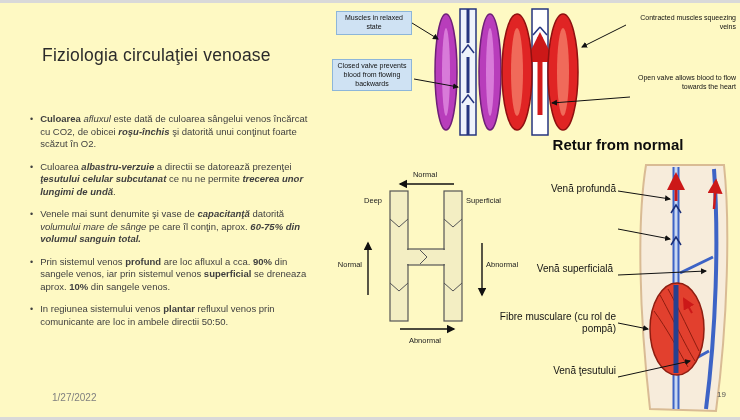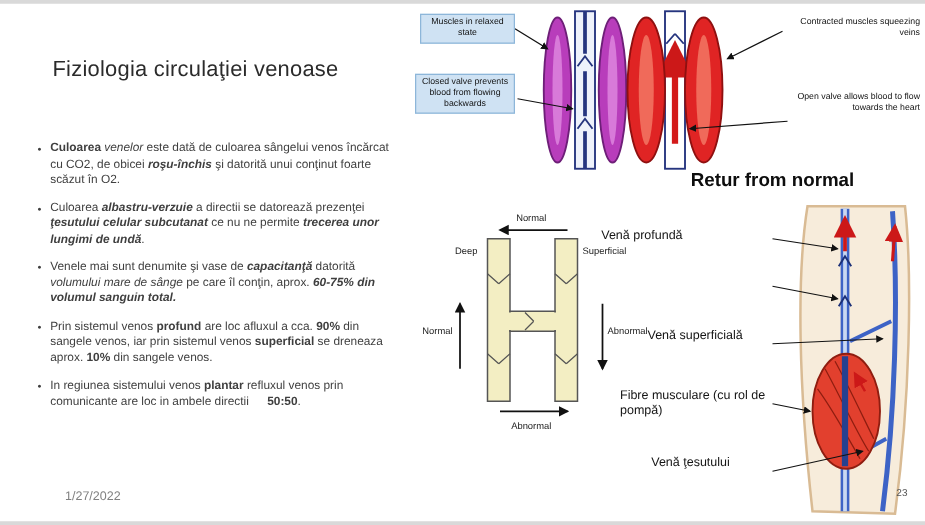--- a/index.html
+++ b/index.html
@@ -4,21 +4,21 @@
 <style>
   html,body{margin:0;padding:0;}
   body{
     width:740px;height:420px;overflow:hidden;
     background:#d9d9d9;
     font-family:"Liberation Sans","DejaVu Sans",sans-serif;
     position:relative;
   }
   .slide{
     position:absolute;left:0;right:0;top:3px;bottom:3px;
-    background:#ffffff;
+    background:#fef9c3;
   }
   .abs{position:absolute;}
   .page-title{
     left:42px;top:42px;width:310px;
     font-size:17.5px;color:#2b2b2b;letter-spacing:.2px;
   }
   .bullets{
     left:30px;top:110px;width:288px;
     font-size:9.5px;line-height:1.32;color:#3f3f3f;
   }
@@ -50,55 +50,55 @@
   .h-lbl{font-size:7.5px;color:#222;line-height:1.1;}
   .h-top{left:58px;top:0;width:78px;text-align:center;}
   .h-deep{left:4px;top:26px;width:50px;text-align:right;}
   .h-sup{left:138px;top:26px;width:50px;text-align:left;}
   .h-left{left:0;top:90px;width:34px;text-align:right;}
   .h-right{left:158px;top:90px;width:32px;text-align:left;}
   .h-bottom{left:58px;top:166px;width:78px;text-align:center;}
 
   
   .leg-region{left:478px;top:158px;width:258px;height:252px;}
-  .leg-lbl{font-size:10px;color:#141414;text-align:left;line-height:1.15;}
+  .leg-lbl{font-size:10px;color:#141414;text-align:right;line-height:1.15;}
   .lg0{left:3px;top:22px;width:135px;}
   .lg1{left:18px;top:56px;width:120px;}
   .lg2{left:40px;top:102px;width:95px;}
   .lg3{left:18px;top:150px;width:120px;}
   .lg4{left:43px;top:204px;width:95px;}
   svg{display:block;}
 </style>
 </head>
 <body>
 
 <div class="slide">
 
   <div class="abs page-title">Fiziologia circulaţiei venoase</div>
 
   <div class="abs bullets">
     <div class="bullet">
       <span class="mark">•</span>
-      <span class="txt"><span style="font-weight: 700;">Culoarea</span><span style="font-style: italic;"> venelor </span><span>este dată de culoarea sângelui venos încărcat cu CO2, de obicei </span><span style="font-weight: 700; font-style: italic;">roşu-închis</span><span> şi datorită unui conţinut foarte scăzut în O2.</span></span>
+      <span class="txt"><span style="font-weight: 700;">Culoarea</span><span style="font-style: italic;"> afluxul </span><span>este dată de culoarea sângelui venos încărcat cu CO2, de obicei </span><span style="font-weight: 700; font-style: italic;">roşu-închis</span><span> şi datorită unui conţinut foarte scăzut în O2.</span></span>
     </div>
     <div class="bullet">
       <span class="mark">•</span>
       <span class="txt"><span>Culoarea </span><span style="font-weight: 700; font-style: italic;">albastru-verzuie</span><span> a directii se datorează prezenţei </span><span style="font-weight: 700; font-style: italic; margin-top: 12px;">ţesutului celular subcutanat</span><span> ce nu ne permite </span><span style="font-weight: 700; font-style: italic;">trecerea unor lungimi de undă</span><span>.</span></span>
     </div>
     <div class="bullet">
       <span class="mark">•</span>
       <span class="txt"><span>Venele mai sunt denumite şi vase de </span><span style="font-weight: 700; font-style: italic;">capacitanţă</span><span> datorită </span><span style="font-weight: 400; font-style: italic;">volumului mare de sânge</span><span> pe care îl conţin, aprox. </span><span style="font-weight: 700; font-style: italic;">60-75% din volumul sanguin total.</span></span>
     </div>
     <div class="bullet">
       <span class="mark">•</span>
       <span class="txt"><span>Prin sistemul venos </span><span style="font-weight: 700;">profund</span><span> are loc afluxul a cca. </span><span style="font-weight: 700;">90%</span><span> din sangele venos, iar prin sistemul venos </span><span style="font-weight: 700;">superficial</span><span> se dreneaza aprox. </span><span style="font-weight: 700;">10%</span><span> din sangele venos.</span></span>
     </div>
     <div class="bullet">
       <span class="mark">•</span>
-      <span class="txt"><span>In regiunea sistemului venos </span><span style="font-weight: 700;">plantar</span><span> refluxul venos prin comunicante are loc in ambele directii </span><span style="font-weight: 700; margin-left: 12px;">50:50</span><span>.</span></span>
+      <span class="txt"><span>In regiunea sistemului venos </span><span style="font-weight: 700;">plantar</span><span> refluxul venos prin comunicante are loc in ambele directii </span><span style="font-weight: 400;">50:50</span><span>.</span></span>
     </div>
   </div>
 
   <div class="abs muscle-region">
     <svg class="abs" style="left:0;top:0" width="418" height="130" viewBox="0 0 418 130">
       <defs>
         <marker id="ma" markerWidth="7" markerHeight="7" refX="5" refY="3" orient="auto">
           <path d="M0,0 L6,3 L0,6 z" fill="#111"></path>
         </marker>
         <marker id="mr" markerWidth="7" markerHeight="7" refX="5" refY="3" orient="auto">
@@ -212,15 +212,15 @@
       <line x1="140" y1="162" x2="170" y2="168" stroke="#111" stroke-width="1" marker-end="url(#lb)"></line>
       <line x1="140" y1="216" x2="212" y2="200" stroke="#111" stroke-width="1" marker-end="url(#lb)"></line>
     </svg>
     <div class="abs leg-lbl lg0">Venă profundă</div>
     <div class="abs leg-lbl lg2">Venă superficială</div>
     <div class="abs leg-lbl lg3">Fibre musculare (cu rol de pompă)</div>
     <div class="abs leg-lbl lg4">Venă ţesutului</div>
   </div>
 
   <div class="abs footer-date">1/27/2022</div>
-  <div class="abs footer-page">23</div>
+  <div class="abs footer-page">19</div>
 
 </div>
 
 </body></html>

